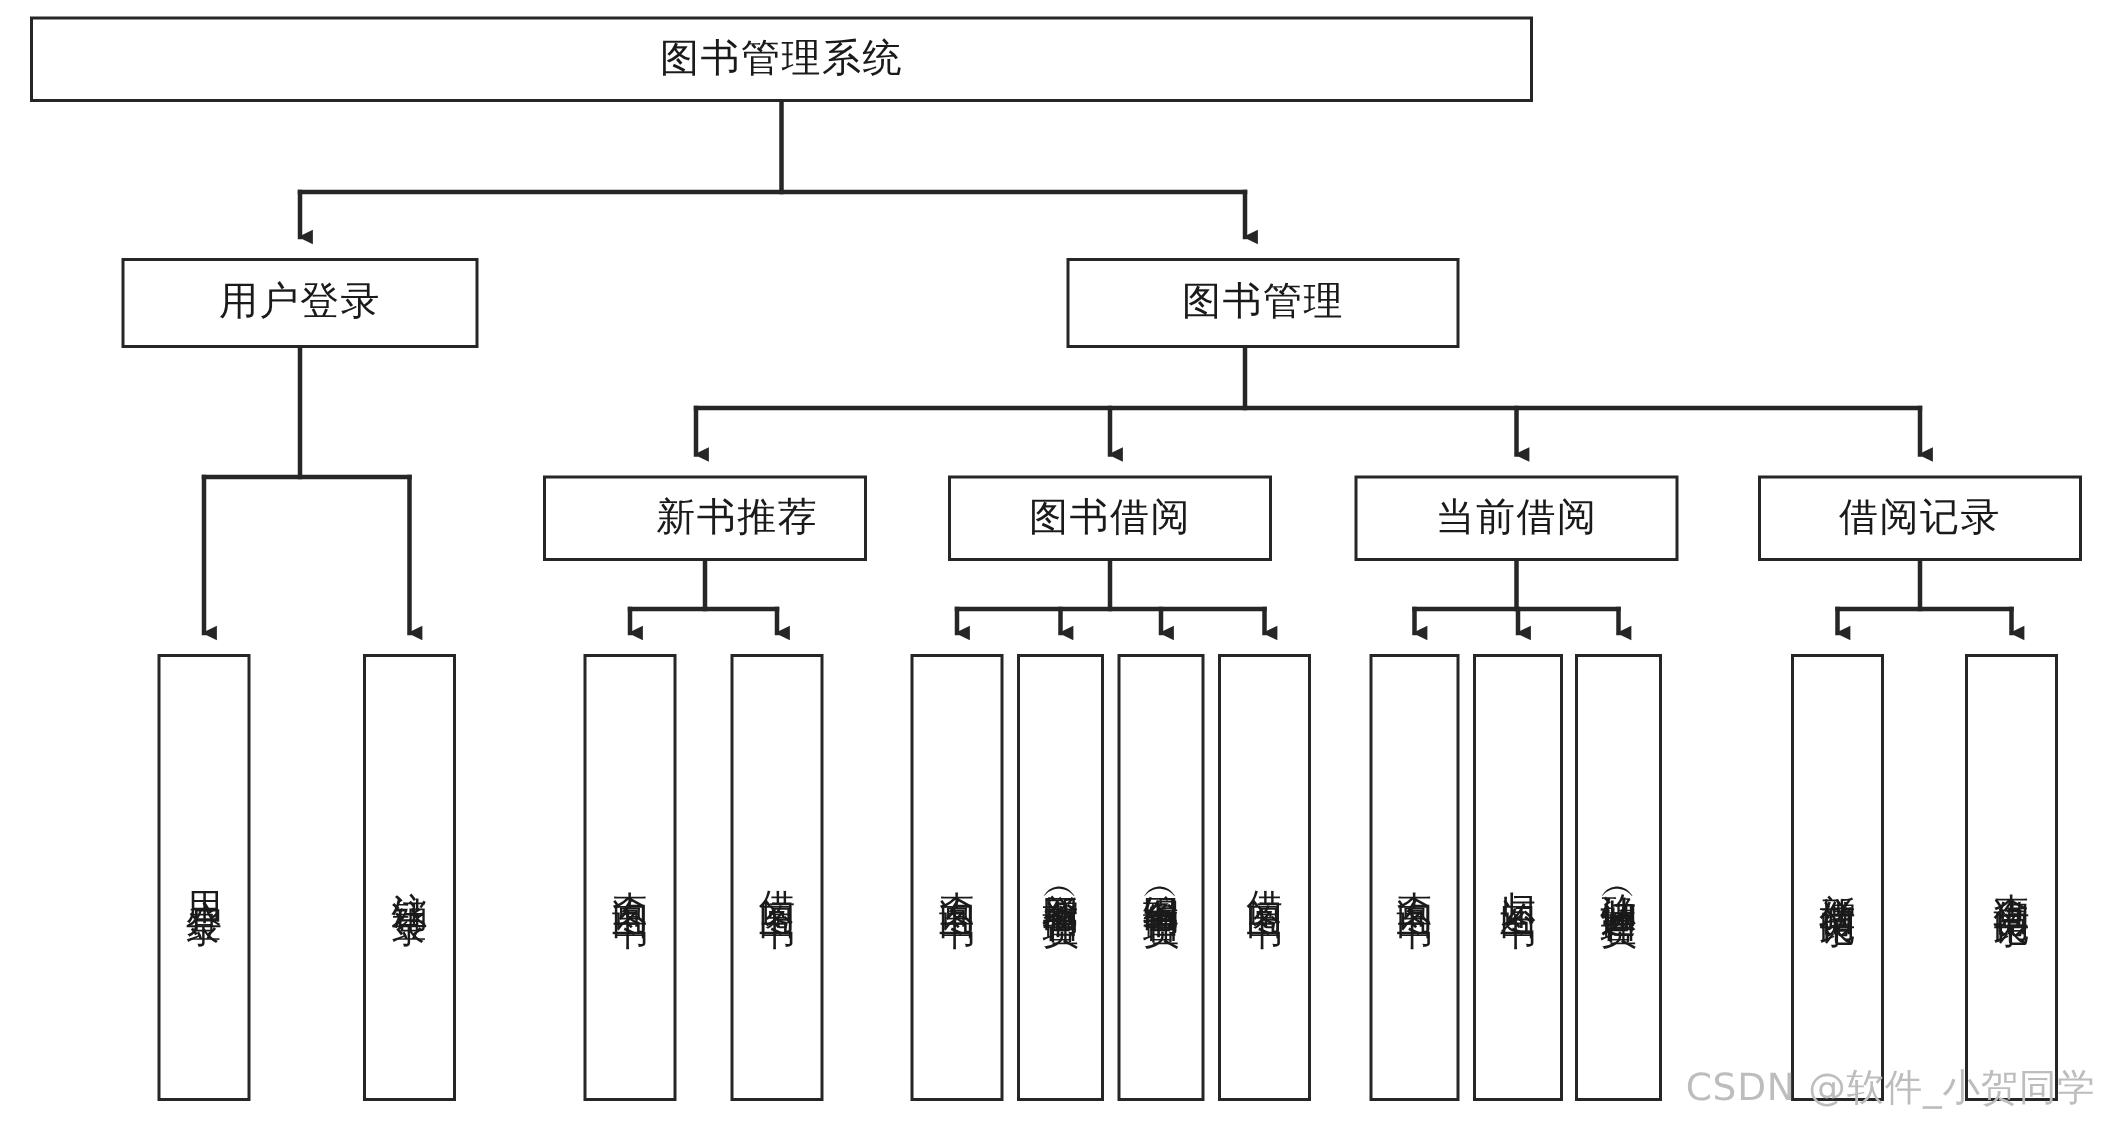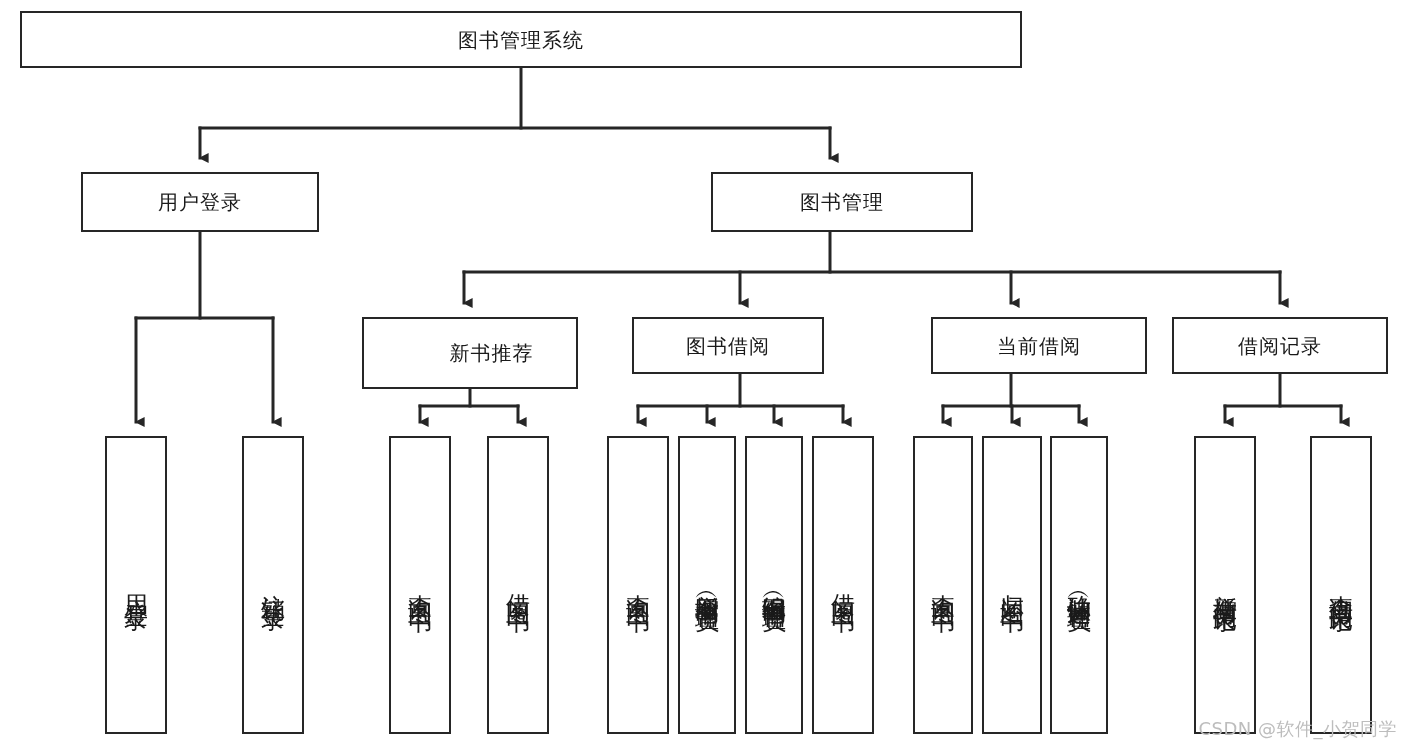--- a/index.html
+++ b/index.html
@@ -28,42 +28,42 @@
     position: absolute;
     box-sizing: border-box;
     border: 2.5px solid #262626;
     background: #ffffff;
     display: flex;
     align-items: center;
     justify-content: center;
     color: #1a1a1a;
   }
   .node-box.horiz {
-    font-size: 20px;
+    font-size: 26px;
     letter-spacing: 1px;
     line-height: 1.2;
   }
   .node-box.vert {
     writing-mode: vertical-rl;
     text-orientation: upright;
     font-size: 24px;
     letter-spacing: 5px;
     line-height: 1.25;
     padding-top: 4px;
     padding-bottom: 4px;
   }
   .node-label {
     display: block;
     white-space: nowrap;
   }
   #watermark {
     position: absolute;
     right: 8px;
     bottom: 6px;
-    font-size: 18px;
+    font-size: 25px;
     color: #bdbdbd;
     white-space: nowrap;
     letter-spacing: 0.5px;
     pointer-events: none;
   }
 </style>
 </head>
 <body>
 
 <div id="diagram-root">
@@ -123,27 +123,27 @@
     <span class="node-label">图书管理系统</span>
   </div>
 
   <div class="node-box horiz" style="left:81px; top:172px; width:238px; height:60px;">
     <span class="node-label">用户登录</span>
   </div>
   <div class="node-box horiz" style="left:711px; top:172px; width:262px; height:60px;">
     <span class="node-label">图书管理</span>
   </div>
 
-  <div class="node-box horiz" style="left:362px; top:317px; width:216px; height:72px;padding-left:43px;">
+  <div class="node-box horiz" style="left:362px; top:317px; width:216px; height:57px;padding-left:43px;">
     <span class="node-label">新书推荐</span>
   </div>
-  <div class="node-box horiz" style="left:632px; top:317px; width:192px; height:57px;">
+  <div class="node-box horiz" style="left:632px; top:317px; width:216px; height:57px;">
     <span class="node-label">图书借阅</span>
   </div>
-  <div class="node-box horiz" style="left:903px; top:317px; width:216px; height:57px;margin-left:28px;">
+  <div class="node-box horiz" style="left:903px; top:317px; width:216px; height:57px;">
     <span class="node-label">当前借阅</span>
   </div>
   <div class="node-box horiz" style="left:1172px; top:317px; width:216px; height:57px;text-align:center;">
     <span class="node-label">借阅记录</span>
   </div>
 
   <div class="node-box vert" style="left:105px; top:436px; width:62px; height:298px;">
     <span class="node-label">用户登录</span>
   </div>
   <div class="node-box vert" style="left:242px; top:436px; width:62px; height:298px;">

